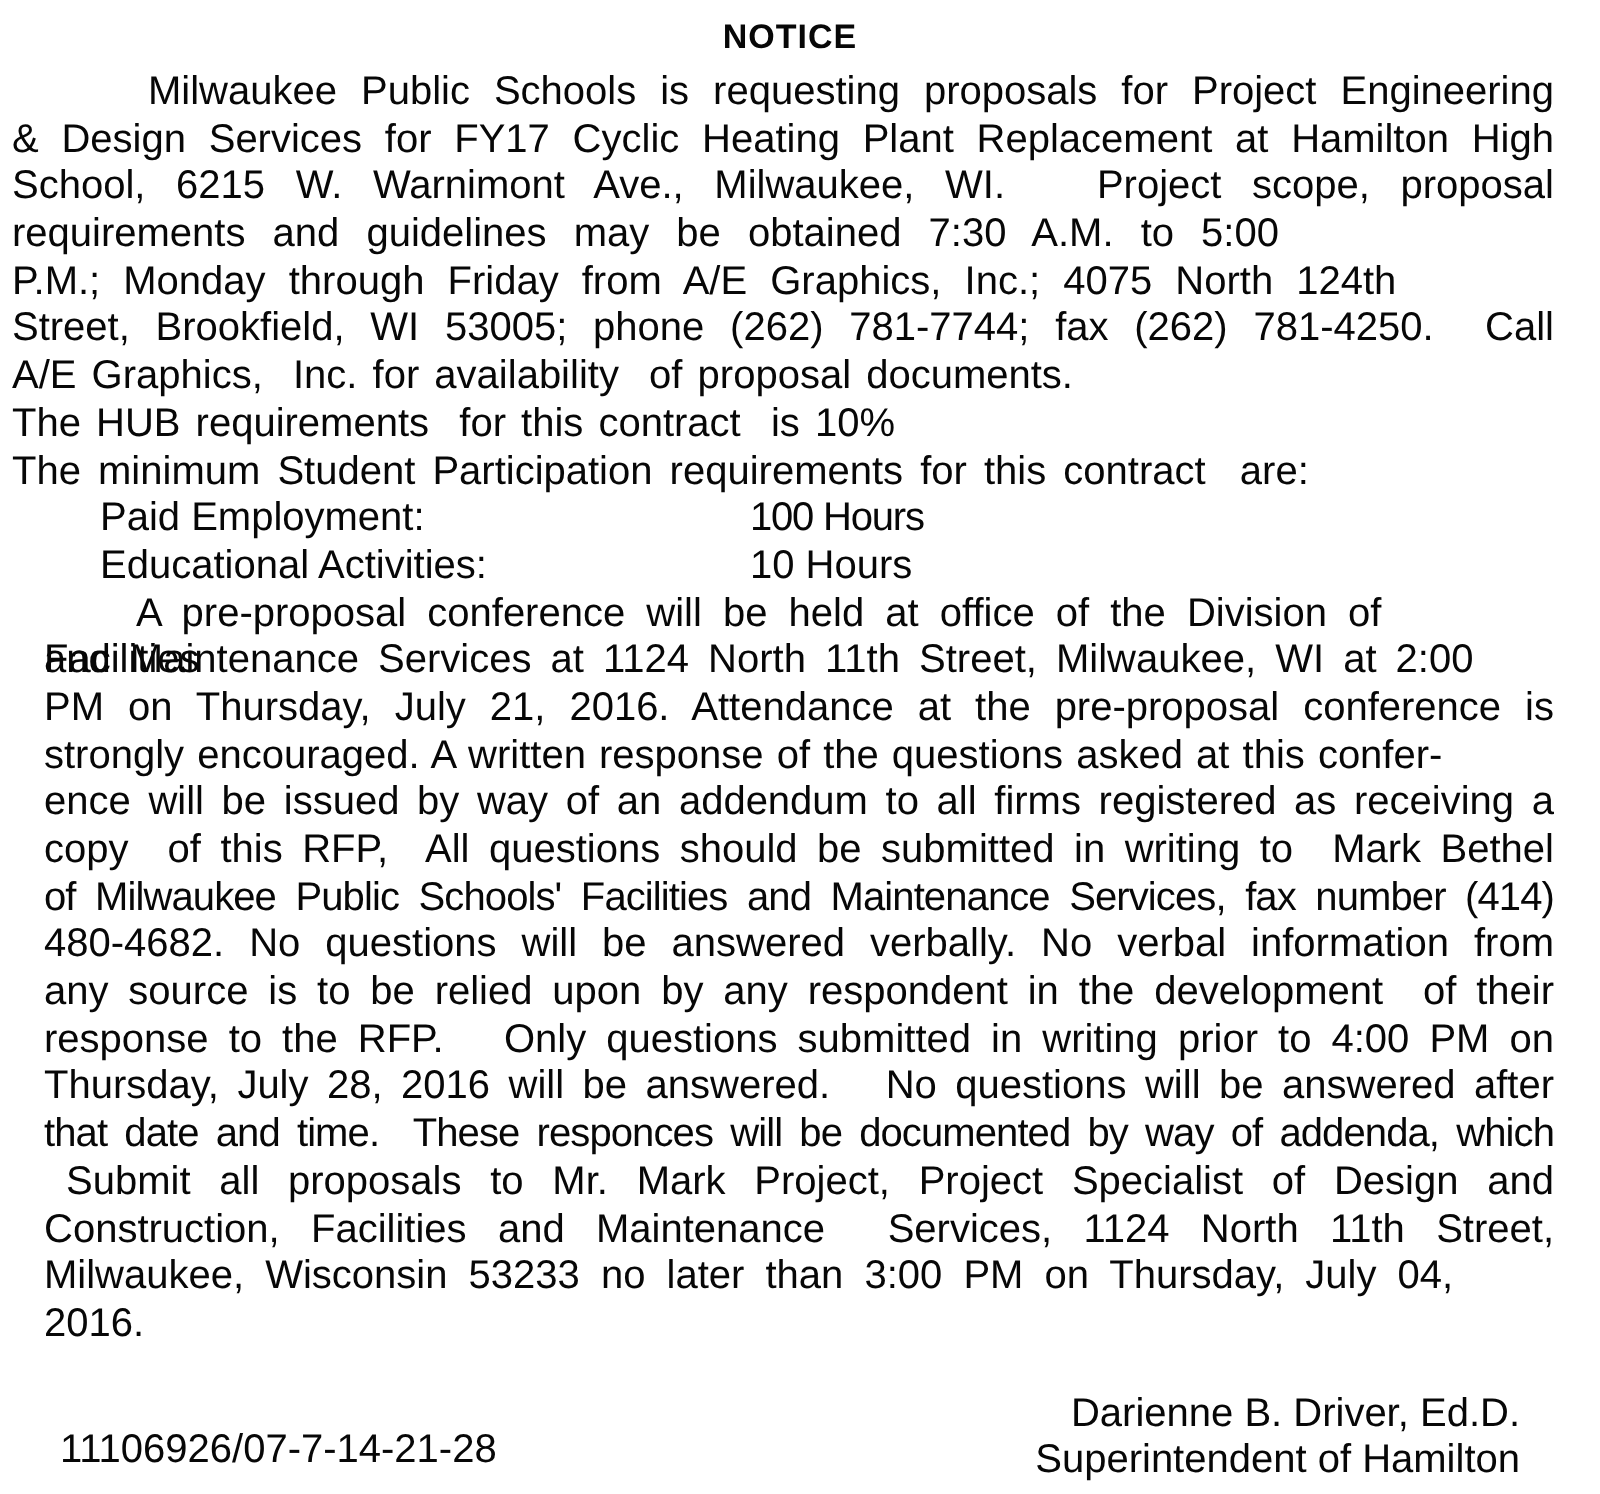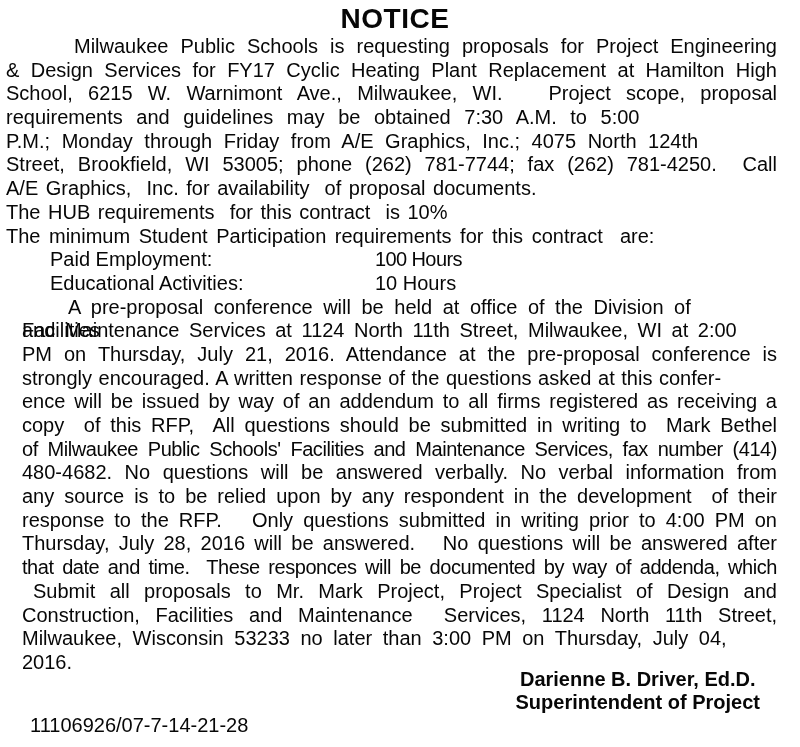--- a/index.html
+++ b/index.html
@@ -10,43 +10,42 @@
     color:#070707;
     font-family:"Liberation Sans","DejaVu Sans",sans-serif;
     font-size:20px;
     overflow:hidden;
   }
   .title{
     margin-top:6px;
     width:790px;
     text-align:center;
     font-weight:bold;
-    font-size:28px;
+    font-size:17px;
     letter-spacing:.5px;
     line-height:26px;
   }
   .lines{margin-top:3px;}
   .line{
     height:23.7px;
     line-height:23.7px;
     white-space:normal;
   }
   .b0{margin-left:6px;width:771px;}
   .b1{margin-left:22px;width:755px;}
   .j{text-align:justify;text-align-last:justify;}
   .c{letter-spacing:-0.45px;}
   .line.kv{margin-left:50px;width:727px;}
   .kv-label{display:inline-block;width:325px;}
   .narrow{letter-spacing:-0.6px;}
   .signature{
     position:absolute;
-    top:668px;right:40px;
-    text-align:center;
+    top:696px;right:40px;
+    text-align:right;
     line-height:23.4px;
-    font-weight:bold;
   }
   .footer-ref{
     position:absolute;
     top:714px;left:30px;
     line-height:23.4px;
   }
 </style>
 </head>
 <body>
 
@@ -76,16 +75,16 @@
       <div class="line b1 j">response to the RFP.&nbsp;&nbsp; Only questions submitted in writing prior to 4:00 PM on</div>
       <div class="line b1 j">Thursday, July 28, 2016 will be answered.&nbsp;&nbsp; No questions will be answered after</div>
       <div class="line b1 j c">that date and time.&nbsp; These responces will be documented by way of addenda, which</div>
       <div class="line b1 j" style="text-indent: 11px;">Submit all proposals to Mr. Mark Project, Project Specialist of Design and</div>
       <div class="line b1 j">Construction, Facilities and Maintenance&nbsp; Services, 1124 North 11th Street,</div>
       <div class="line b1" style="word-spacing: 5px;">Milwaukee, Wisconsin 53233 no later than 3:00 PM on Thursday, July 04,</div>
       <div class="line b1">2016.</div>
     </div>
   <div class="signature">
     <div>Darienne B. Driver, Ed.D.</div>
-    <div>Superintendent of Project</div>
+    <div>Superintendent of Hamilton</div>
   </div>
   <div class="footer-ref">11106926/07-7-14-21-28</div>
 </div>
 
 </body></html>

